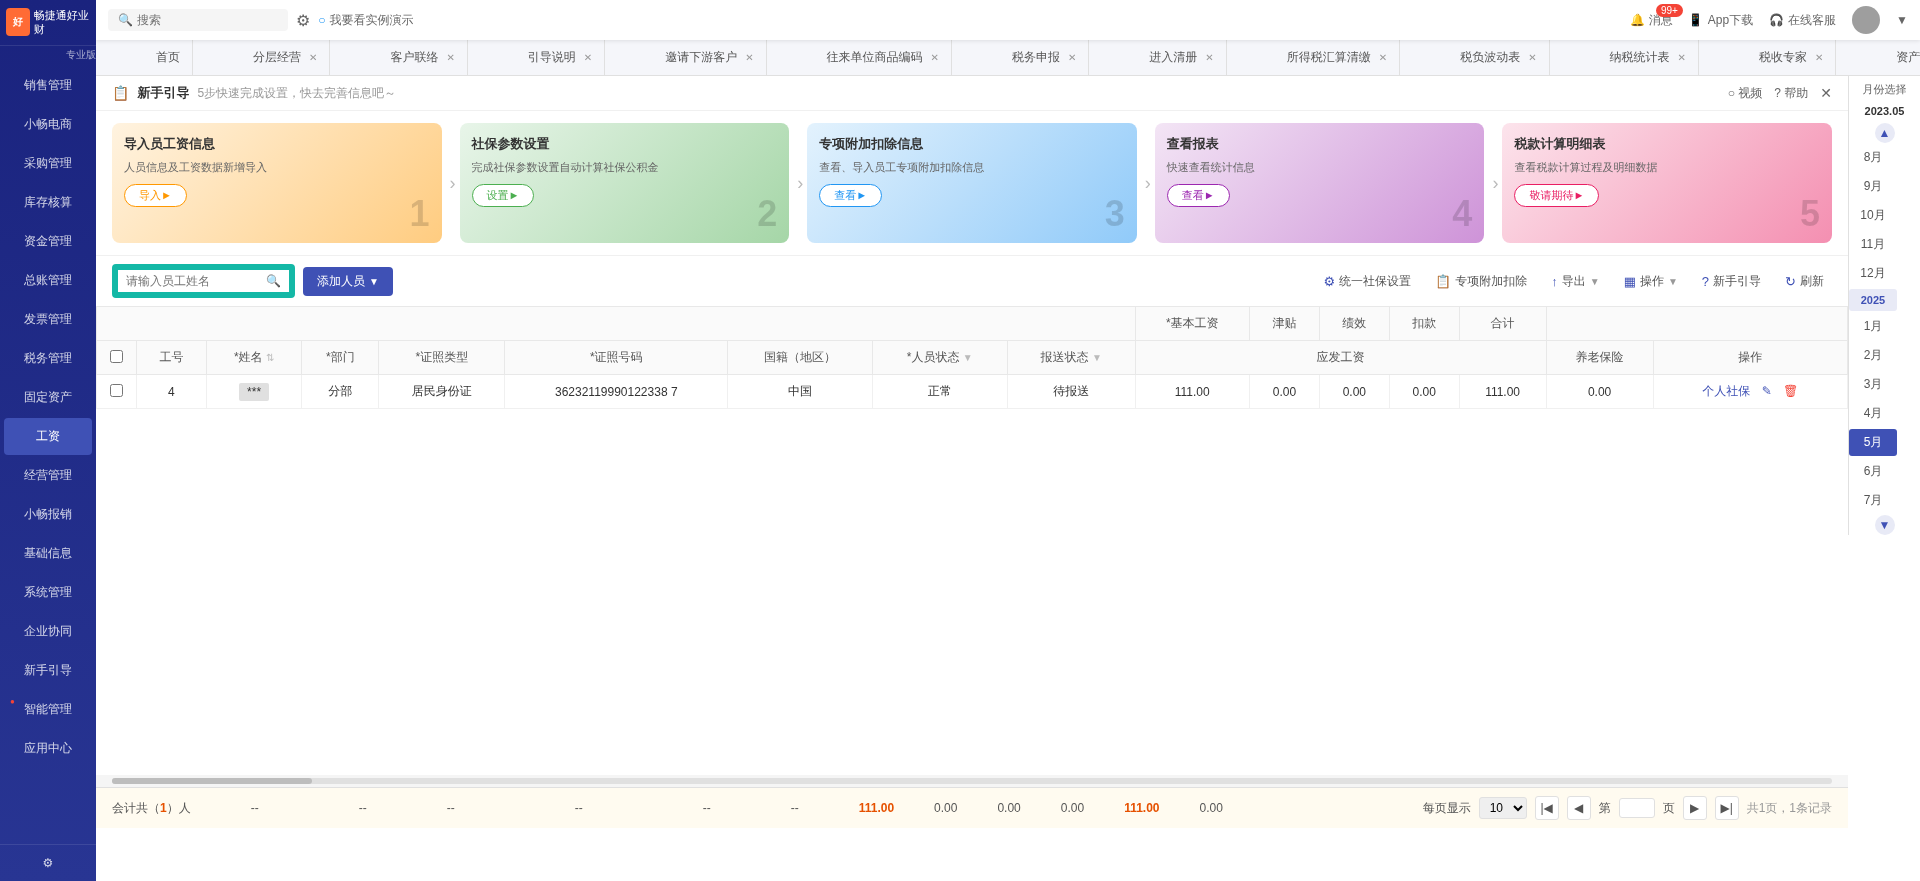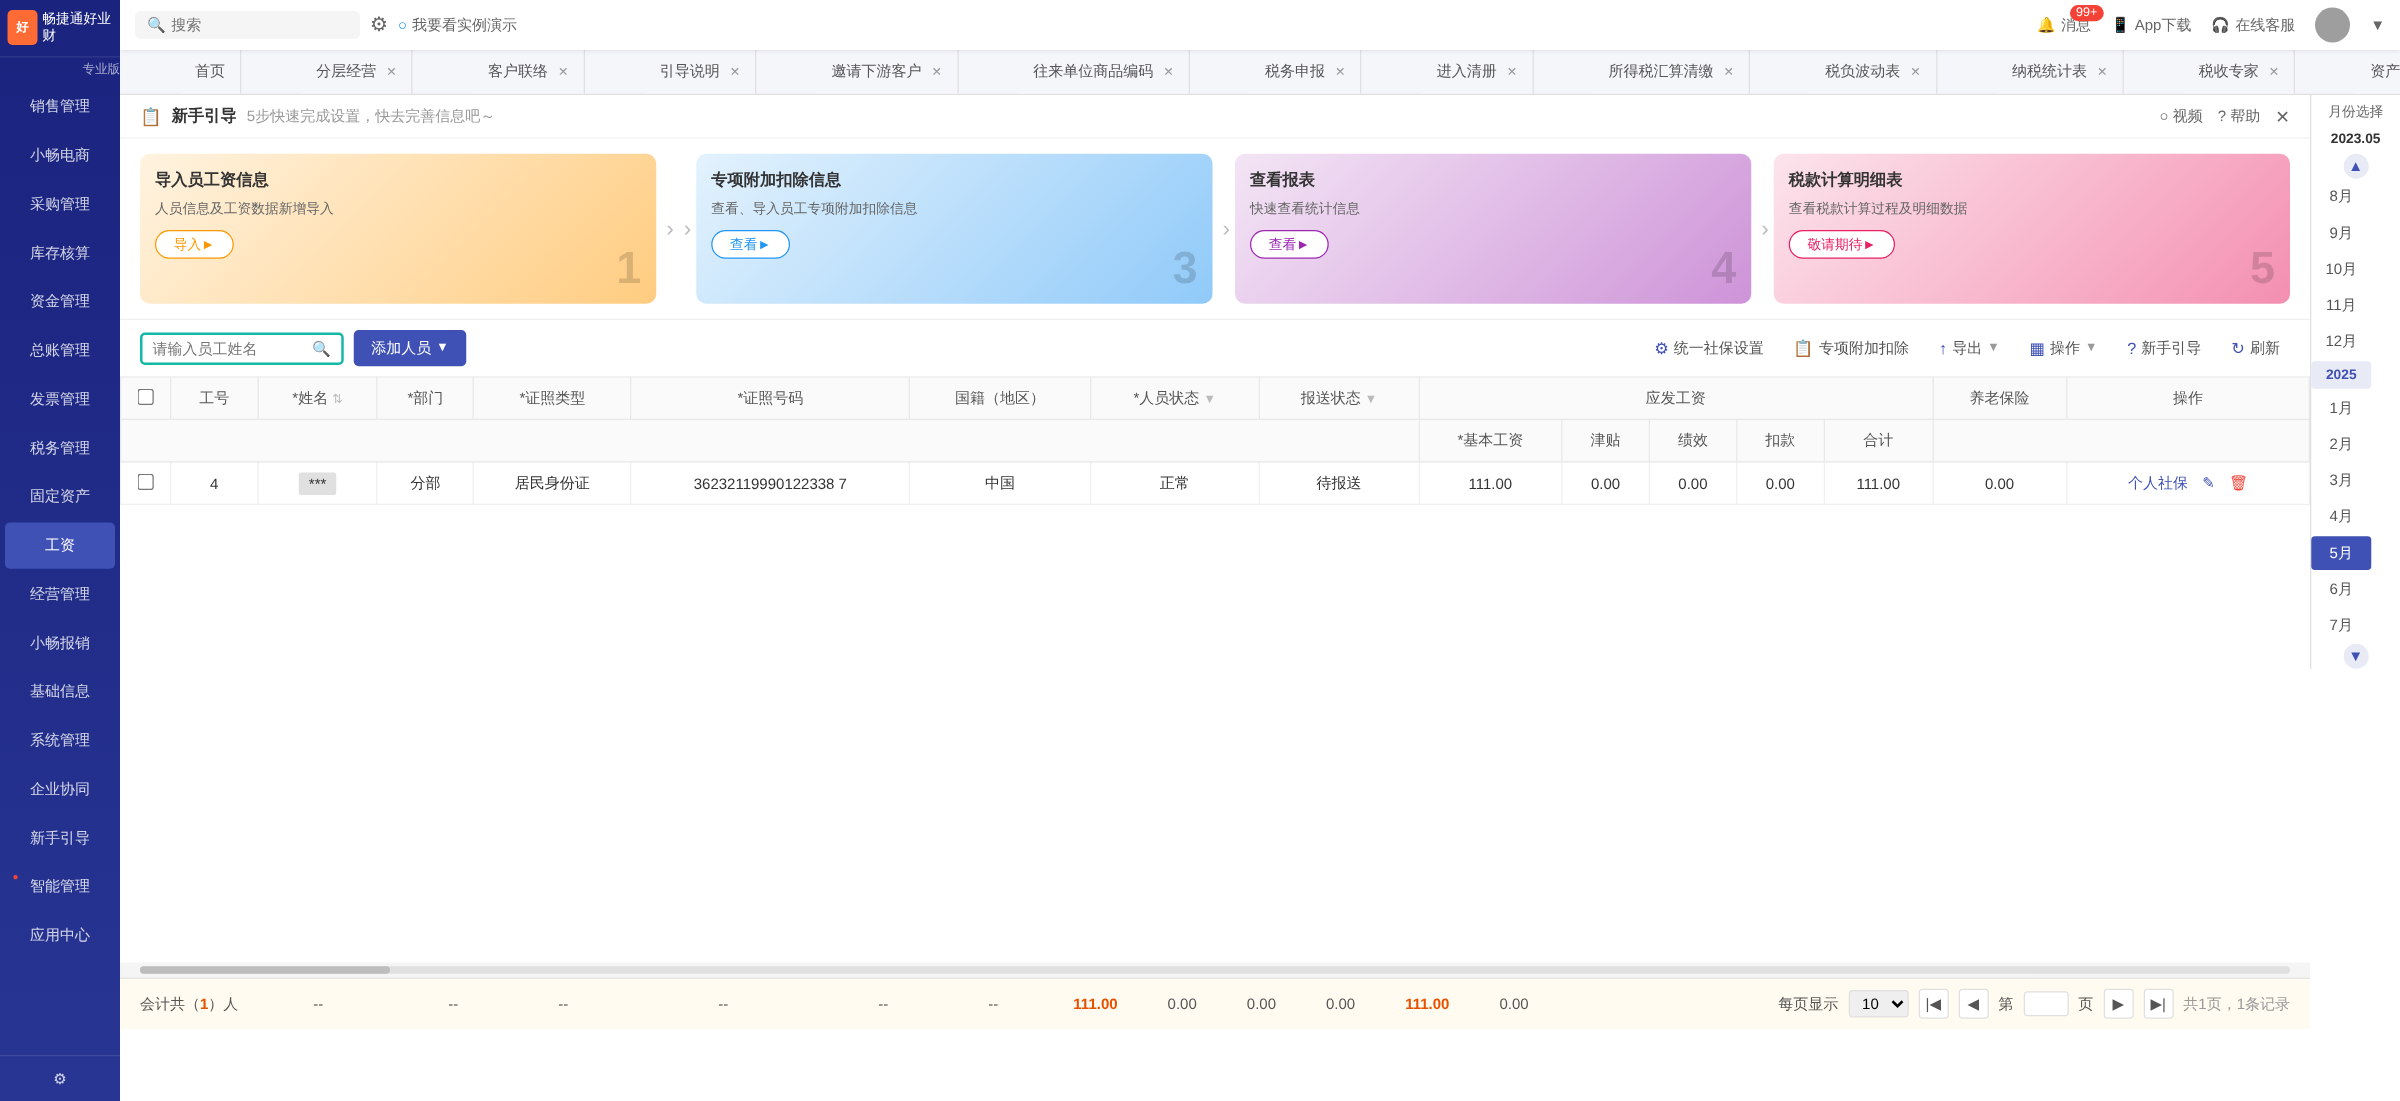--- a/index.html
+++ b/index.html
@@ -118,22 +118,22 @@
     .step-btn-green { border-color: #4caf50; color: #4caf50; background: white; }
     .step-btn-blue { border-color: #2196f3; color: #2196f3; background: white; }
     .step-btn-purple { border-color: #9c27b0; color: #9c27b0; background: white; }
     .step-btn-pink { border-color: #e91e63; color: #e91e63; background: white; }
 
     
     .toolbar {
       display: flex; align-items: center; padding: 8px 16px; gap: 8px; background: white;
     }
     .search-box {
-      display: flex; align-items: flex-end; border: 2px solid #14b8a6; border-radius: 4px;
-      padding: 4px 8px; gap: 8px;
+      display: flex; align-items: flex-end; border: 6px solid #14b8a6; border-radius: 4px;
+      padding: 4px 8px; gap: 20px;
     }
     .search-box input { border: none; outline: none; font-size: 12px; color: #999; width: 120px; }
     .btn-primary {
       background: #3f51b5; color: white; border: none; border-radius: 4px;
       padding: 6px 14px; cursor: pointer; font-size: 12px; display: flex; align-items: center; gap: 4px;
     }
     .btn-primary .chevron { font-size: 10px; }
     .toolbar-actions { margin-left: auto; display: flex; align-items: center; gap: 8px; }
     .toolbar-action-btn {
       display: flex; align-items: center; gap: 4px; color: #555; font-size: 12px;
@@ -360,20 +360,26 @@
     <div class="steps-container">
 
       <div class="step-card step-1">
         <div class="step-content-title">导入员工资信息</div>
         <div class="step-content-desc">人员信息及工资数据新增导入</div>
         <button class="step-btn step-btn-orange">导入►</button>
         <div class="step-num">1</div>
       </div>
       <div class="step-arrow">›</div>
 
+      <div class="step-card step-2">
+        <div class="step-content-title">社保参数设置</div>
+        <div class="step-content-desc">完成社保参数设置自动计算社保公积金</div>
+        <button class="step-btn step-btn-green">设置►</button>
+        <div class="step-num">2</div>
+      </div>
       <div class="step-arrow">›</div>
 
       <div class="step-card step-3">
         <div class="step-content-title">专项附加扣除信息</div>
         <div class="step-content-desc">查看、导入员工专项附加扣除信息</div>
         <button class="step-btn step-btn-blue">查看►</button>
         <div class="step-num">3</div>
       </div>
       <div class="step-arrow">›</div>
 
@@ -429,20 +435,29 @@
           <span class="toolbar-action-icon">↻</span>
           <span>刷新</span>
         </div>
       </div>
     </div>
 
     <div class="table-wrapper" style="flex:1;overflow:auto;max-height:calc(100vh - 76px - 140px - 50px - 60px - 50px - 36px);">
       <table class="data-table">
         <thead>
           <tr>
+            <th colspan="9"></th>
+            <th>*基本工资</th>
+            <th>津贴</th>
+            <th>绩效</th>
+            <th>扣款</th>
+            <th>合计</th>
+            <th colspan="2"></th>
+          </tr>
+          <tr>
             <th class="checkbox-cell">
               <input type="checkbox" style="">
             </th>
             <th>工号</th>
             <th>
               <span>*姓名</span>
               <span class="sort-icon">⇅</span>
             </th>
             <th>*部门</th>
             <th>*证照类型</th>
@@ -452,29 +467,20 @@
               <span>*人员状态</span>
               <span class="filter-icon">▼</span>
             </th>
             <th>
               <span>报送状态</span>
               <span class="filter-icon">▼</span>
             </th>
             <th class="th-group" colspan="5">应发工资</th>
             <th>养老保险</th>
             <th>操作</th>
-          </tr>
-          <tr>
-            <th colspan="9"></th>
-            <th>*基本工资</th>
-            <th>津贴</th>
-            <th>绩效</th>
-            <th>扣款</th>
-            <th>合计</th>
-            <th colspan="2"></th>
           </tr>
         </thead>
         <tbody>
           <tr>
             <td class="checkbox-cell">
               <input type="checkbox" style="">
             </td>
             <td>4</td>
             <td>
               <span style="background:#e0e0e0;padding:2px 8px;border-radius:2px;">***</span>

